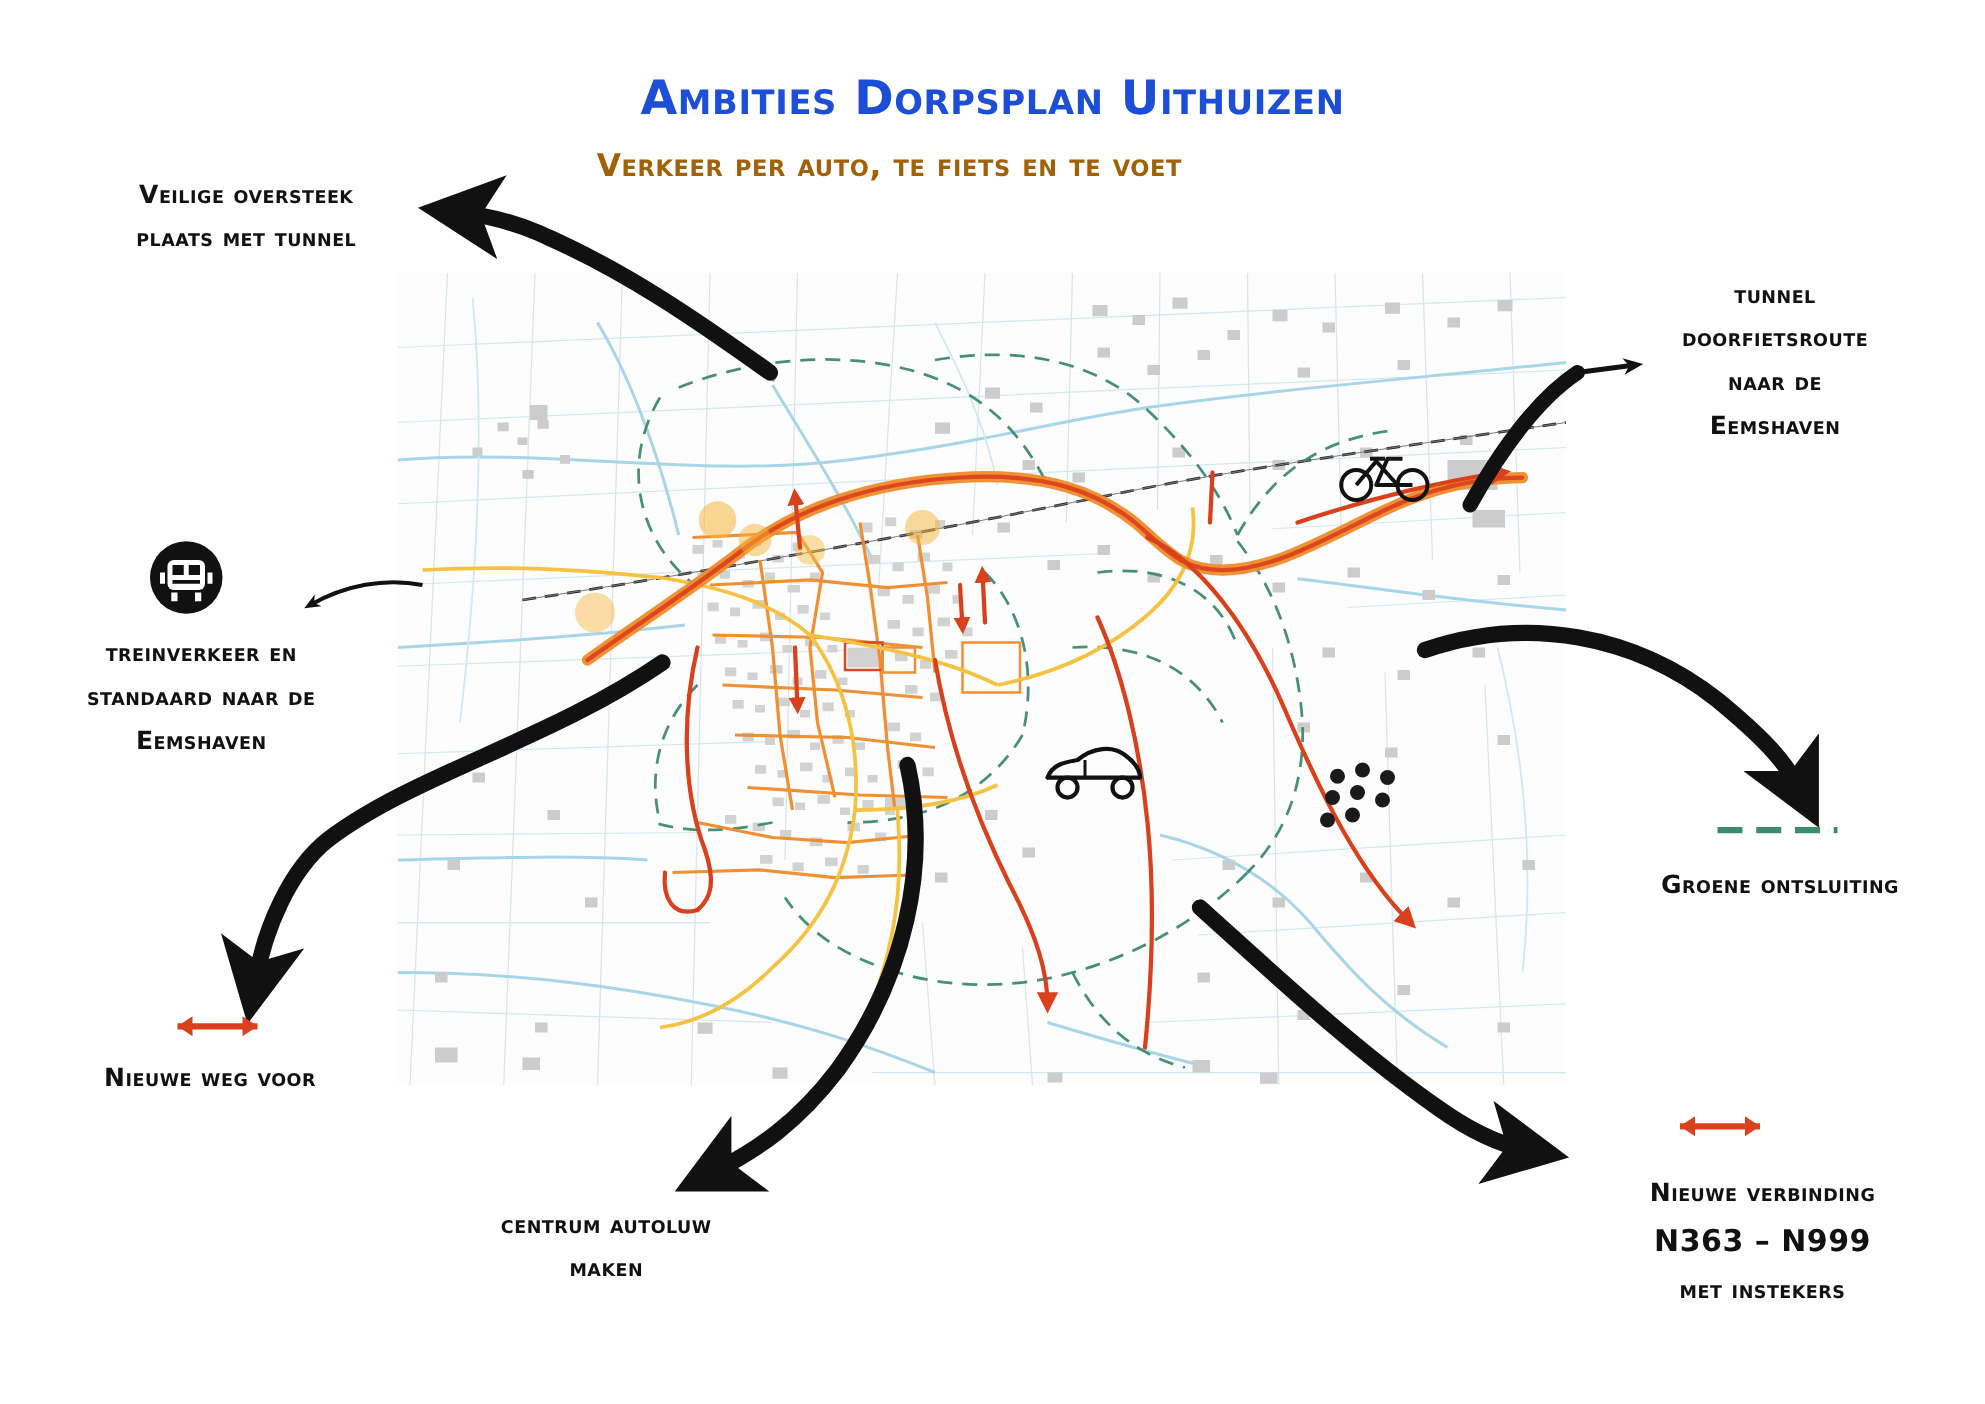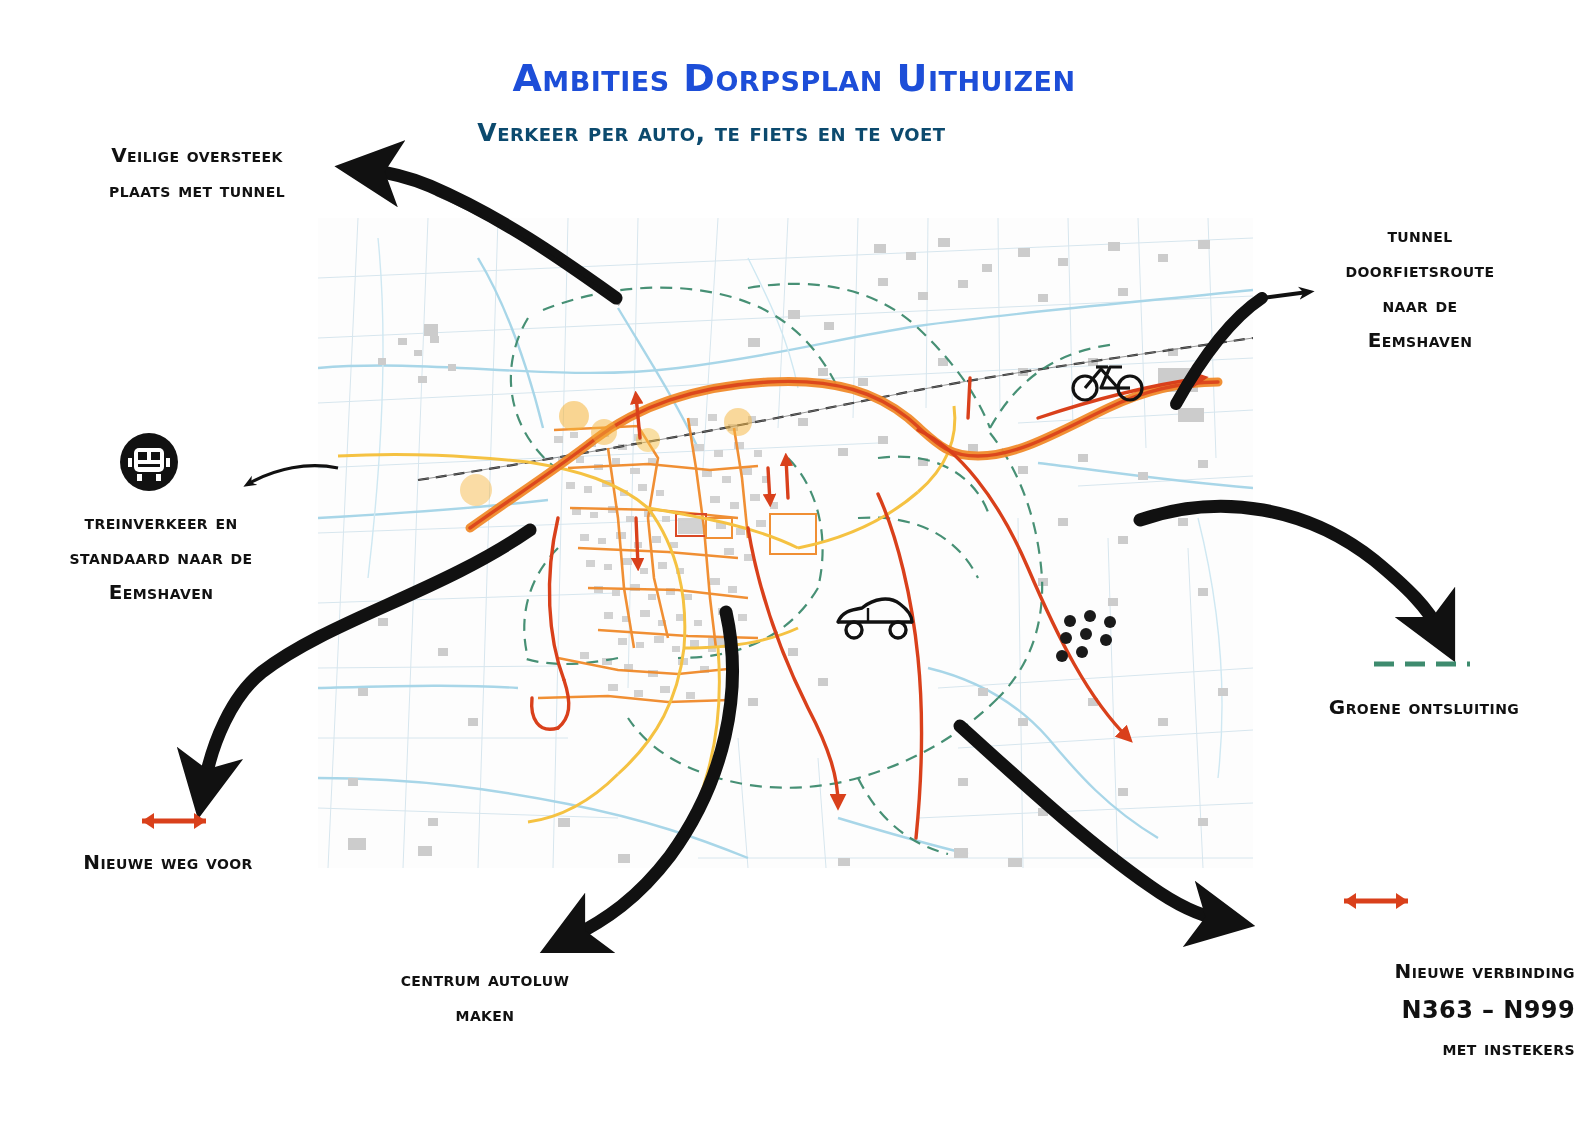--- a/index.html
+++ b/index.html
@@ -35,21 +35,21 @@
     color: #1d4ed8;
   }
   #title-sub {
     position: absolute;
     left: 0;
     top: 118px;
     width: 1423px;
     text-align: center;
     font-size: 25px;
     font-weight: 600;
-    color: #0c4a6e;
+    color: #a16207;
   }
   
   #map-area {
     position: absolute;
     left: 318px;
     top: 218px;
     width: 935px;
     height: 650px;
     background: #fdfdfd;
     overflow: hidden;
@@ -67,21 +67,21 @@
     color: #111;
     font-variant: small-caps;
     letter-spacing: 0.4px;
   }
   #annot-tunnel { left: 62px; top: 138px; width: 270px; text-align: center; }
   #annot-train  { left: 6px;  top: 505px; width: 310px; text-align: center; }
   #annot-zuidrand { left: 18px; top: 845px; width: 300px; text-align: center; }
   #annot-centrum { left: 350px; top: 962px; width: 270px; text-align: center; }
   #annot-fietsroute { left: 1300px; top: 218px; width: 240px; text-align: center; }
   #annot-wandel { left: 1268px; top: 690px; width: 312px; text-align: center; }
-  #annot-verbinding { left: 1245px; top: 937px; width: 330px; text-align: right; margin-top: 17px; }
+  #annot-verbinding { left: 1245px; top: 937px; width: 330px; text-align: center; }
 
   
   #legend-red-zuidrand {
     position: absolute; left: 128px; top: 808px;
   }
   #legend-green-wandel {
     position: absolute; left: 1370px; top: 655px;
   }
   #legend-red-verbinding {
     position: absolute; left: 1330px; top: 888px;

